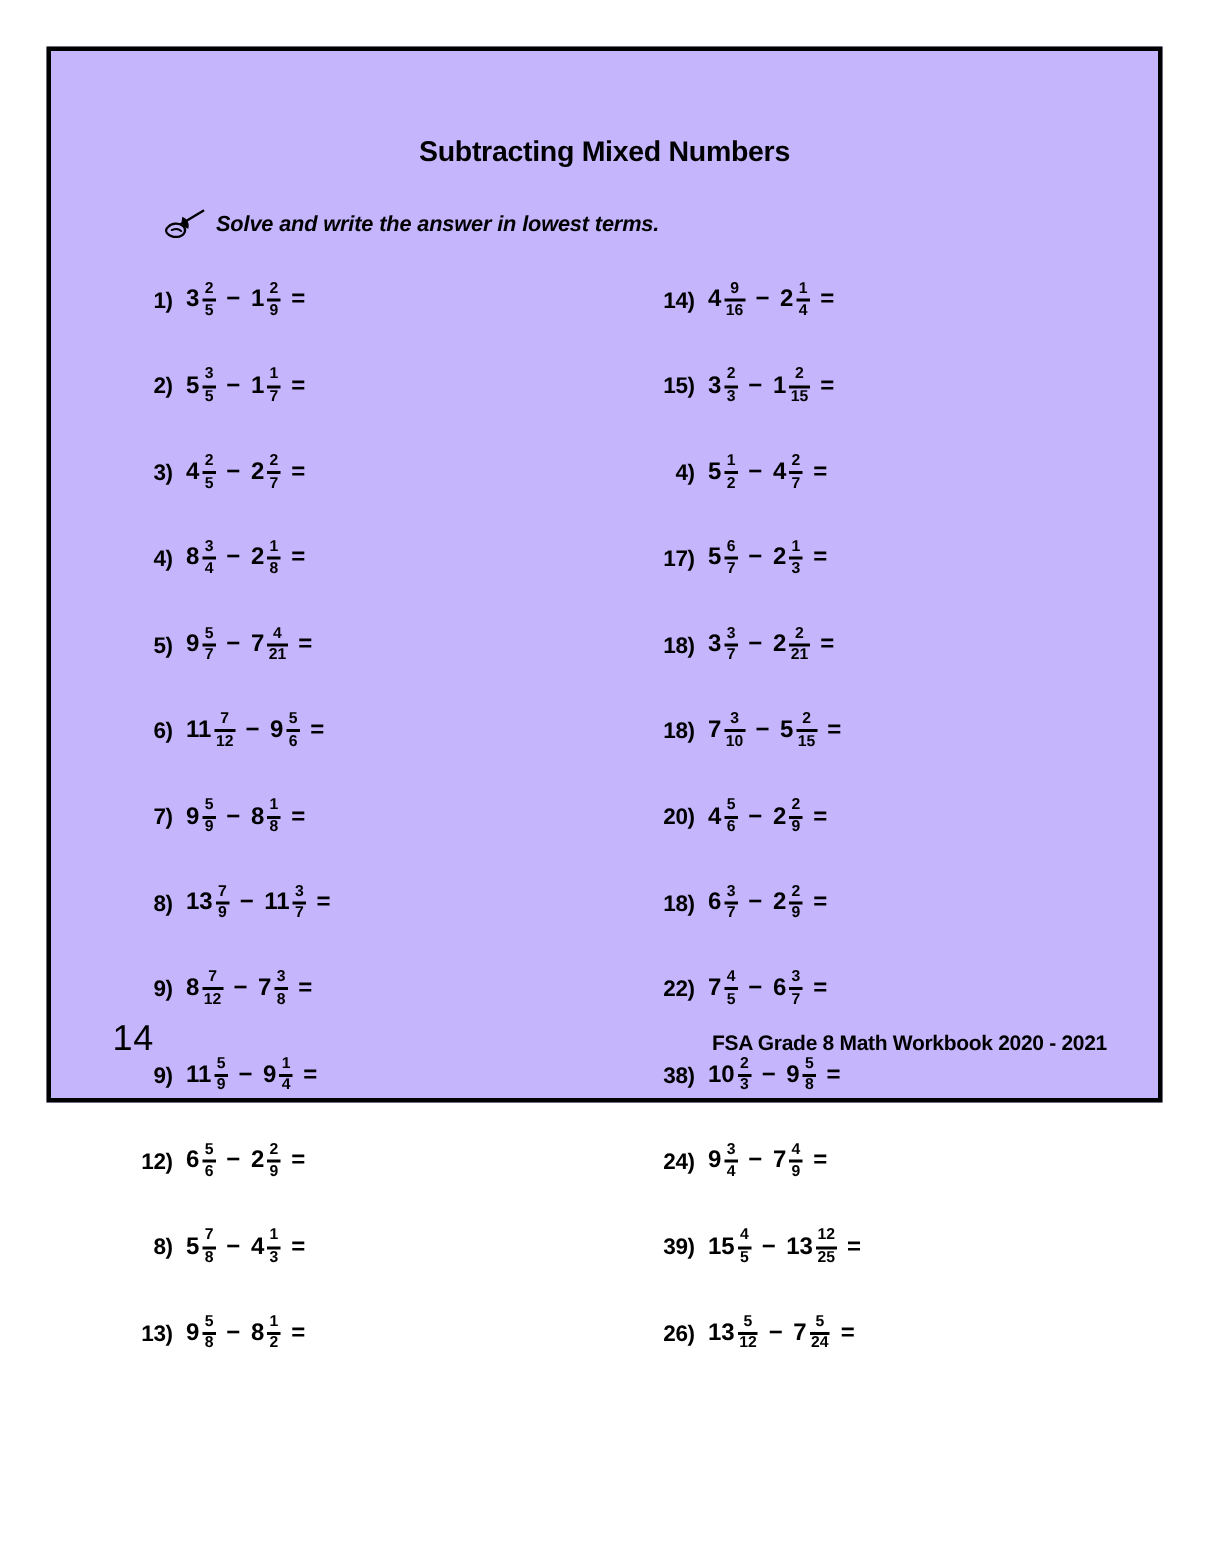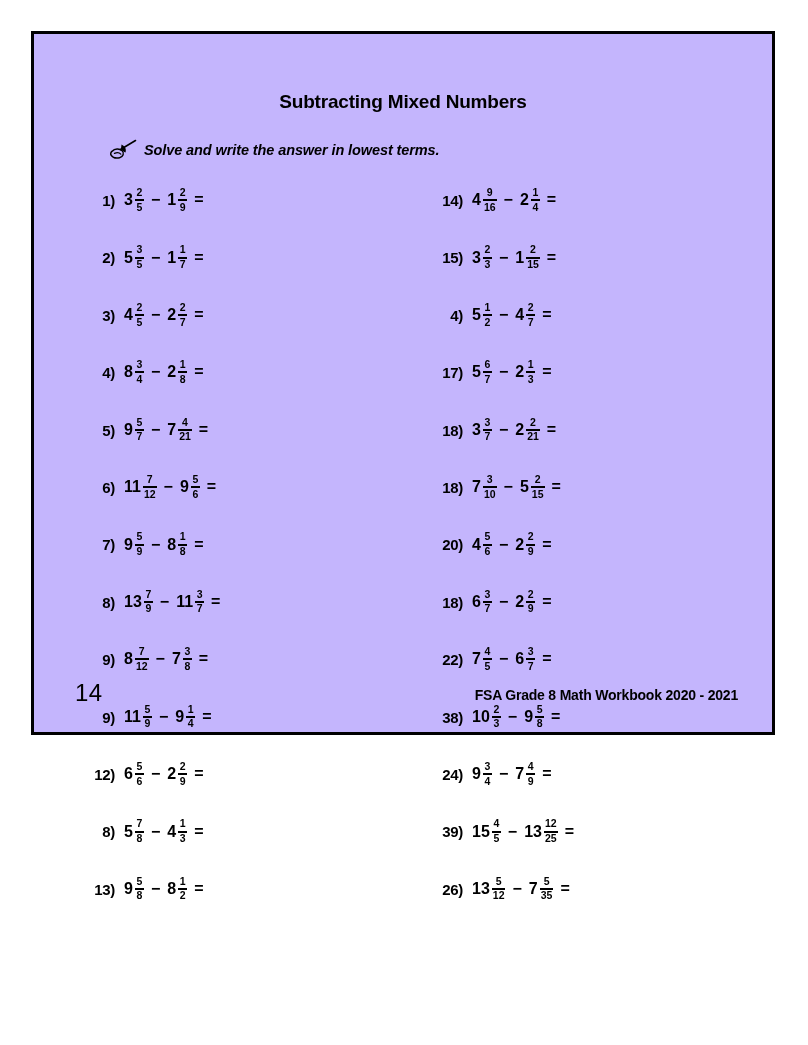--- a/index.html
+++ b/index.html
@@ -775,21 +775,21 @@
                 <span class="fraction-bar"></span>
                 <span class="denominator">12</span>
               </span>
             </span>
             <span class="operator">−</span>
             <span class="mixed-number">
               <span class="whole-part">7</span>
               <span class="fraction">
                 <span class="numerator">5</span>
                 <span class="fraction-bar"></span>
-                <span class="denominator">35</span>
+                <span class="denominator">24</span>
               </span>
             </span>
             <span class="equals">=</span>
           </span>
         </div>
       </div>
   </div>
 
   <div id="worksheet-footer">
     <span id="page-number">14</span>

